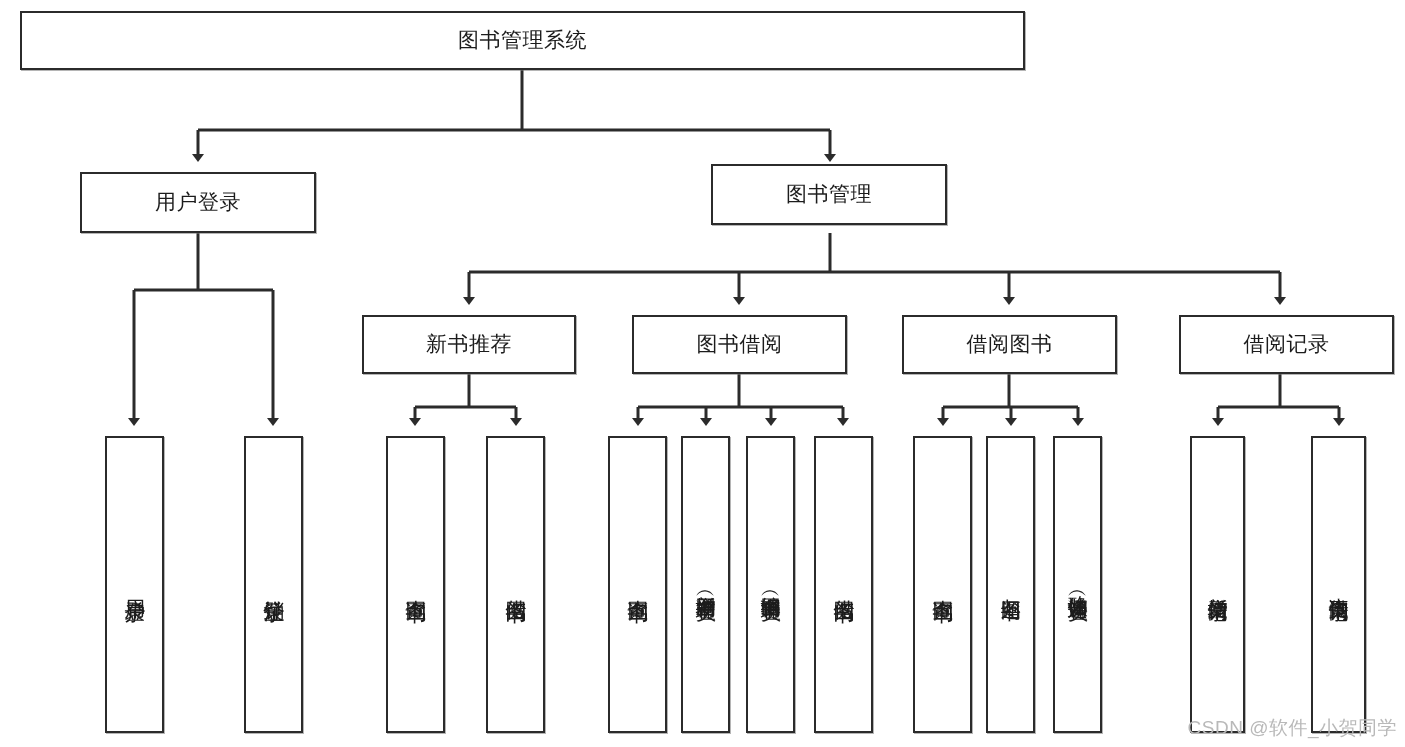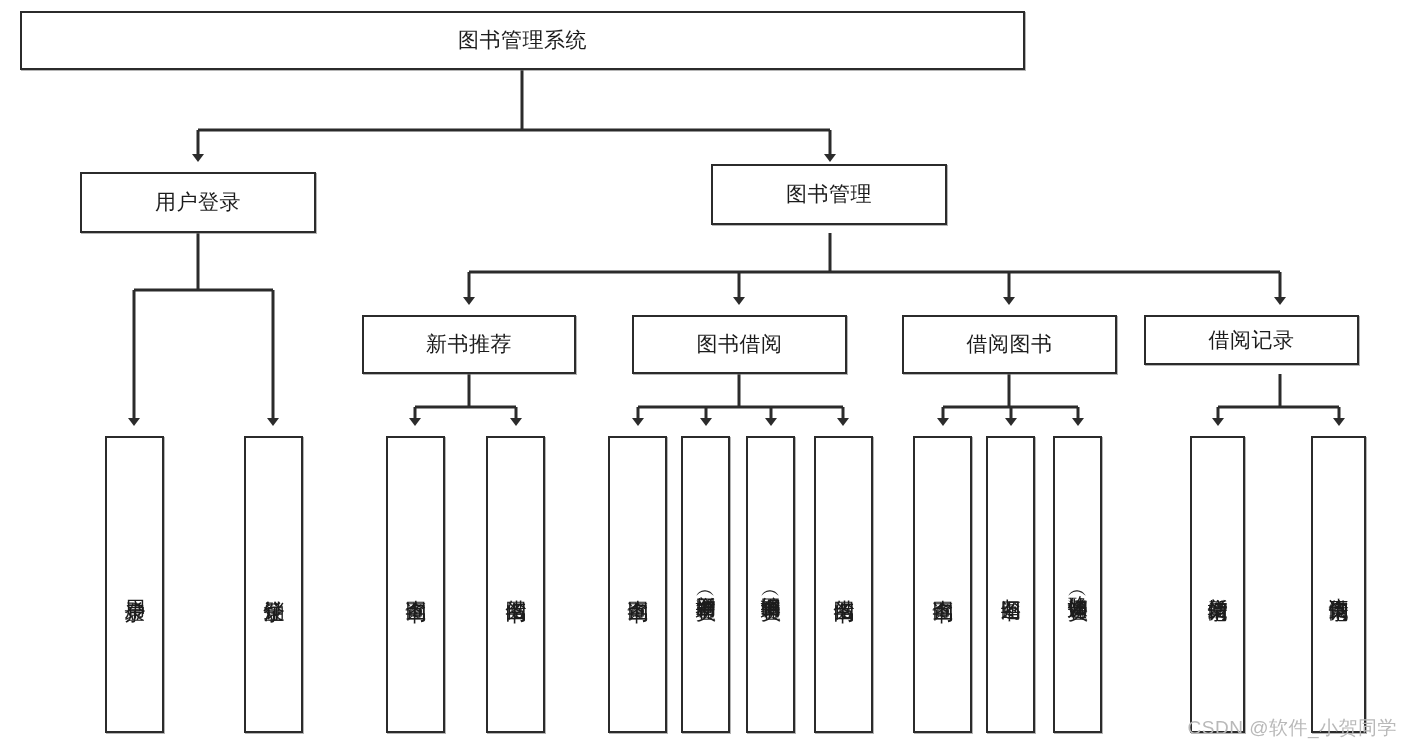--- a/index.html
+++ b/index.html
@@ -140,21 +140,21 @@
 
   <div class="node h" style="left: 362px; top: 315px; width: 214px; height: 59px;">
     <span class="lbl">新书推荐</span>
   </div>
   <div class="node h" style="left: 632px; top: 315px; width: 215px; height: 59px;">
     <span class="lbl">图书借阅</span>
   </div>
   <div class="node h" style="left: 902px; top: 315px; width: 215px; height: 59px;">
     <span class="lbl">借阅图书</span>
   </div>
-  <div class="node h" style="left: 1144px; top: 315px; width: 215px; height: 50px;">
+  <div class="node h" style="left: 1179px; top: 315px; width: 215px; height: 59px;">
     <span class="lbl">借阅记录</span>
   </div>
 
   <div class="node v" style="left: 105px; top: 436px; width: 59px; height: 297px;">
     <span class="lbl">用户登录</span>
   </div>
   <div class="node v" style="left: 244px; top: 436px; width: 59px; height: 297px;">
     <span class="lbl">注销登录</span>
   </div>
   <div class="node v" style="left: 386px; top: 436px; width: 59px; height: 297px;">

